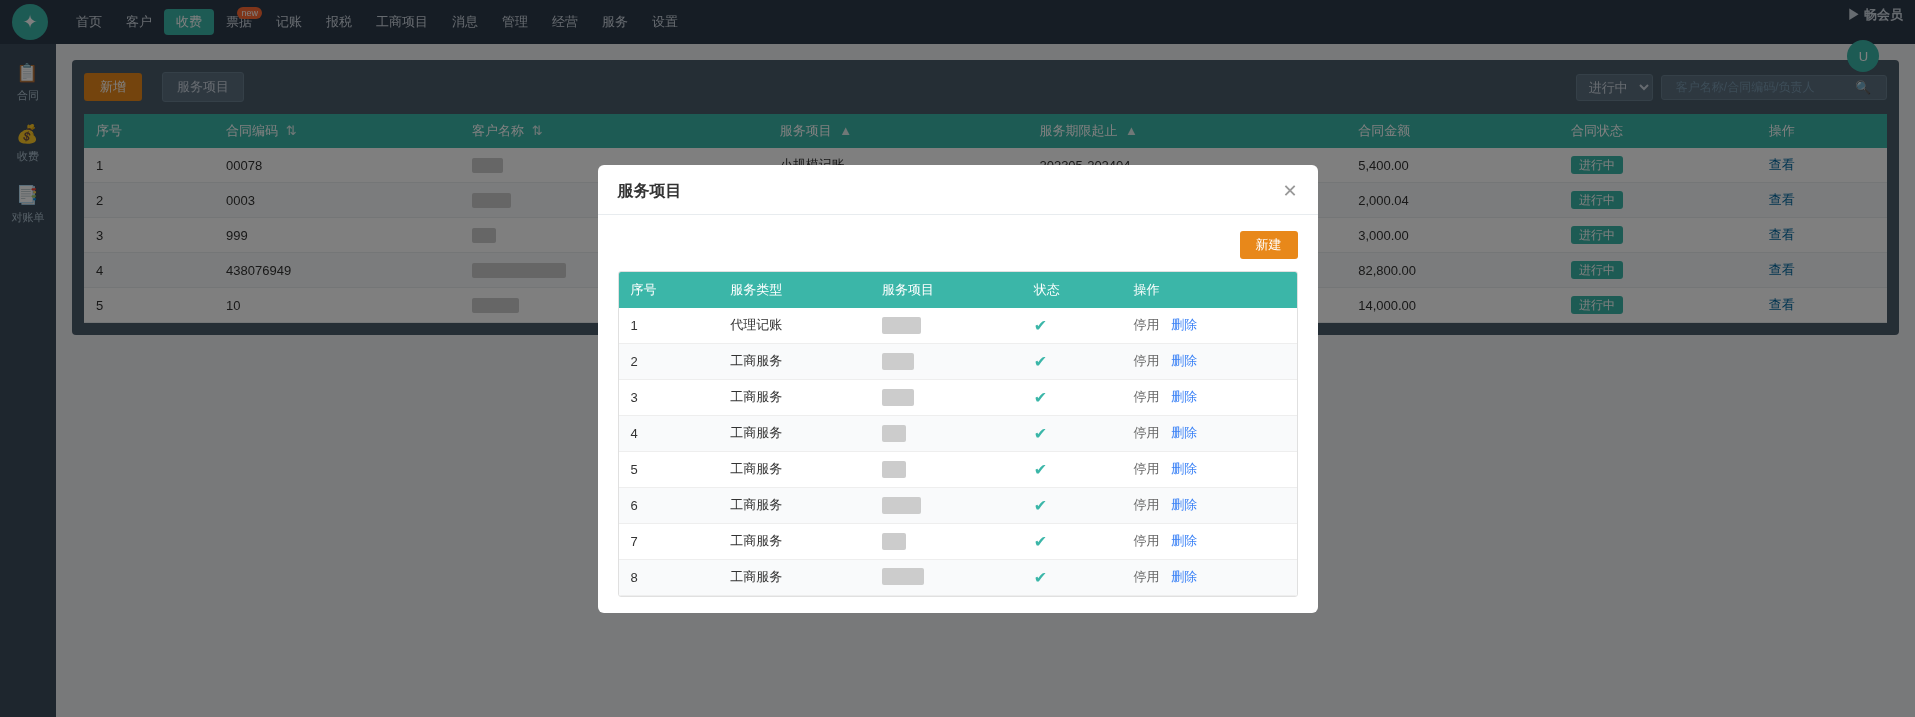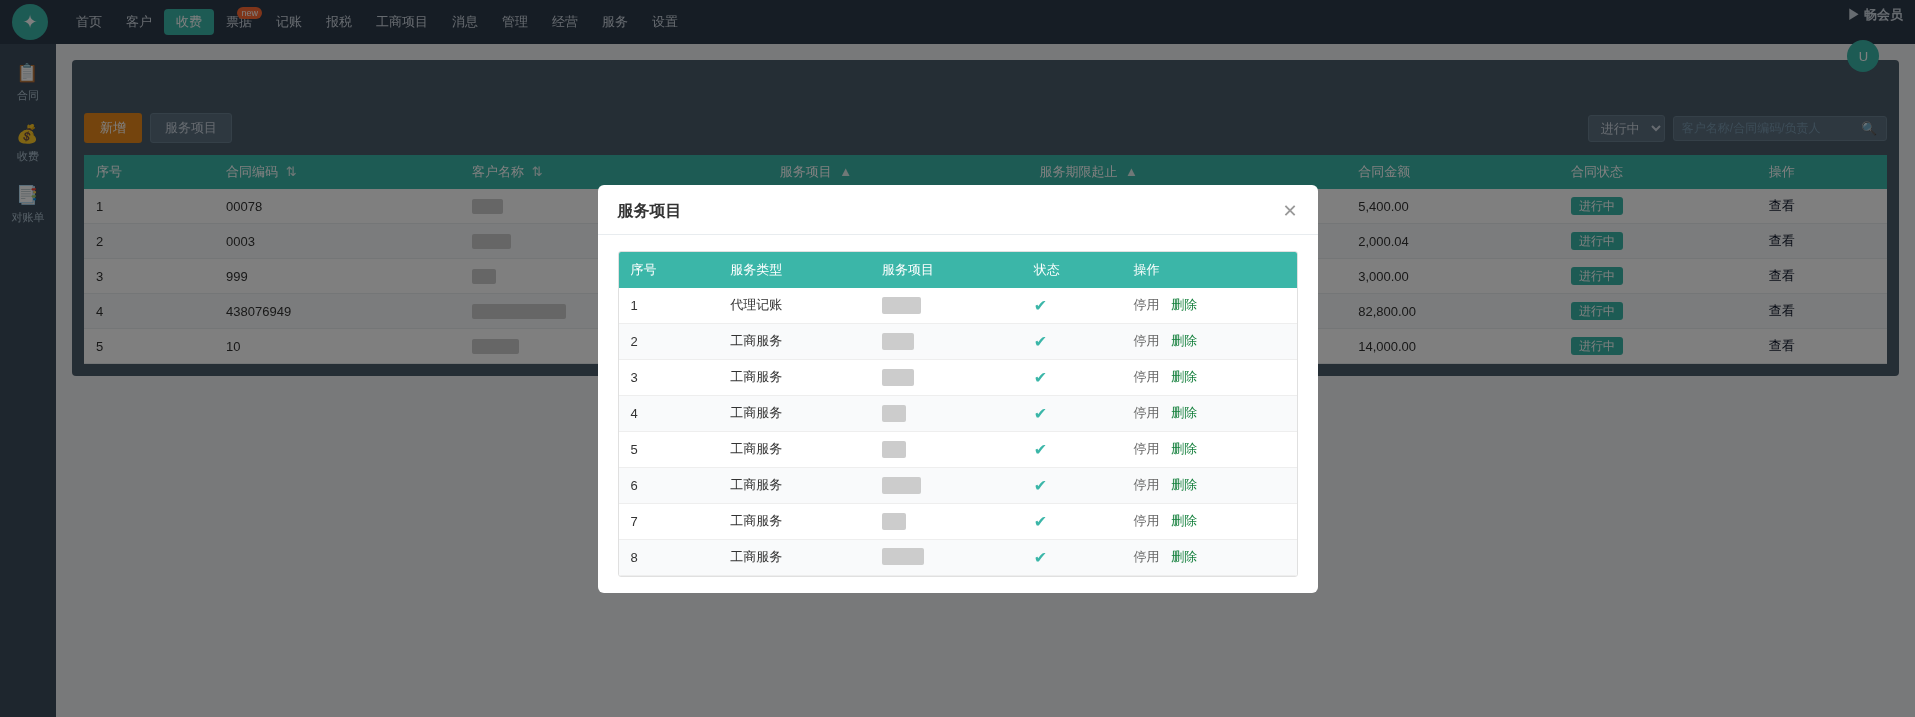--- a/index.html
+++ b/index.html
@@ -90,21 +90,21 @@
     }
 
     
     .contract-area {
       background: #4a5c6b;
       border-radius: 4px;
       padding: 12px;
     }
 
     .toolbar {
-      display: flex; gap: 8px; margin-bottom: 12px; margin-top: 41px;
+      display: flex; align-items: center; gap: 20px; margin-bottom: 12px;
     }
     .btn-new {
       background: #e8881a;
       color: white;
       border: none;
       padding: 5px 16px;
       border-radius: 3px;
       cursor: pointer;
       font-size: 13px;
     }
@@ -128,21 +128,21 @@
       padding: 4px 8px;
       border-radius: 3px;
       font-size: 13px;
       cursor: pointer;
     }
     .search-box {
       display: flex; align-items: center;
       background: #5c7080;
       border: 1px solid #6a8090;
       border-radius: 3px;
-      padding: 4px 8px;
+      padding: 4px 14px;
     }
     .search-box input {
       background: transparent;
       border: none;
       color: #adc0d0;
       font-size: 12px;
       outline: none;
       width: 180px;
     }
     .search-box input::placeholder { color: #7a9ab0; }
@@ -173,21 +173,21 @@
       color: #333;
     }
     .status-tag {
       background: #3bb6a8;
       color: white;
       padding: 2px 8px;
       border-radius: 3px;
       font-size: 12px;
     }
     .link-btn {
-      color: #0f172a;
+      color: #0369a1;
       cursor: pointer;
       font-size: 13px;
     }
     .sort-icon { color: #e0f0ee; margin-left: 4px; }
 
     
     .overlay {
       position: fixed;
       top: 0; left: 0; right: 0; bottom: 0;
       background: rgba(0,0,0,0.5);
@@ -271,21 +271,21 @@
     .check-icon {
       color: #3bb6a8;
       font-size: 16px;
     }
     .action-stop {
       color: #666;
       cursor: pointer;
       margin-right: 8px;
     }
     .action-del {
-      color: #15803d;
+      color: #3b82f6;
       cursor: pointer;
     }
   </style>
 </head>
 <body>
 
 <nav class="top-nav">
   <div class="logo">
     <span>✦</span>
   </div>
@@ -417,20 +417,23 @@
 </main>
 
 <div class="overlay">
 
   <div class="dialog" style="position: relative; margin-top: 60px;">
     <div class="dialog-header">
       <span class="dialog-title">服务项目</span>
       <span class="dialog-close">✕</span>
     </div>
     <div class="dialog-body">
+      <div class="dialog-toolbar">
+        <button class="btn-new">新建</button>
+      </div>
       <div class="dialog-table-wrap">
         <table class="dialog-table">
           <thead>
             <tr>
               <th>序号</th>
               <th>服务类型</th>
               <th>服务项目</th>
               <th>状态</th>
               <th>操作</th>
             </tr>

